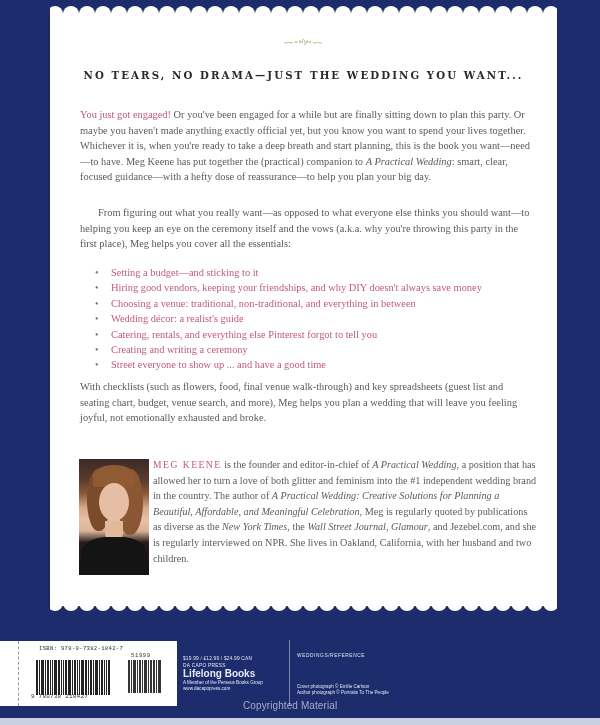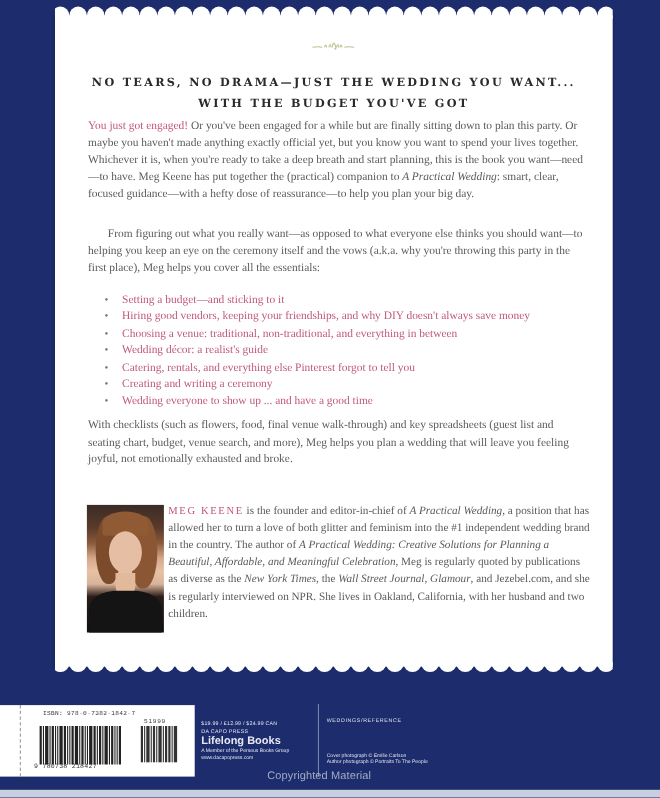--- a/index.html
+++ b/index.html
@@ -173,35 +173,34 @@
   </div>
 </div>
 
 <svg class="ornament" viewBox="0 0 40 12">
   <path d="M1 9 Q6 8 10 9 M30 9 Q34 8 39 9" stroke="#b5c48e" stroke-width="1" fill="none"></path>
   <path d="M12 9 q1 -4 2 0 M16 9 q1 -5 2 0 M19 9 q1 -7 3 -1 q1 4 -1 2 M23 9 q1 -5 2 0 M26 9 q1 -4 2 0" stroke="#b5c48e" stroke-width="1" fill="none"></path>
 </svg>
 
 <div class="headline">
   <div>NO TEARS, NO DRAMA—JUST THE WEDDING YOU WANT...</div>
-  <div>WITH THE BUDGET YOU'VE GOT</div>
 </div>
 
 <p class="body-text intro"><span class="lead">You just got engaged!</span><span> Or you've been engaged for a while but are finally sitting down to plan this party. Or maybe you haven't made anything exactly official yet, but you know you want to spend your lives together. Whichever it is, when you're ready to take a deep breath and start planning, this is the book you want—need—to have. Meg Keene has put together the (practical) companion to </span><em>A Practical Wedding</em><span>: smart, clear, focused guidance—with a hefty dose of reassurance—to help you plan your big day.</span></p>
 
 <p class="body-text para2">From figuring out what you really want—as opposed to what everyone else thinks you should want—to helping you keep an eye on the ceremony itself and the vows (a.k.a. why you're throwing this party in the first place), Meg helps you cover all the essentials:</p>
 
 <ul class="essentials">
   <li>Setting a budget—and sticking to it</li>
   <li>Hiring good vendors, keeping your friendships, and why DIY doesn't always save money</li>
   <li>Choosing a venue: traditional, non-traditional, and everything in between</li>
   <li>Wedding décor: a realist's guide</li>
   <li>Catering, rentals, and everything else Pinterest forgot to tell you</li>
   <li>Creating and writing a ceremony</li>
-  <li>Wedding everyone to show up ... and have a good time</li>
+  <li>Street everyone to show up ... and have a good time</li>
 </ul>
 
 <p class="body-text para3">With checklists (such as flowers, food, final venue walk-through) and key spreadsheets (guest list and seating chart, budget, venue search, and more), Meg helps you plan a wedding that will leave you feeling joyful, not emotionally exhausted and broke.</p>
 
 <div class="author-photo">
   <div class="hair-l"></div>
     <div class="hair-r"></div>
     <div class="top-hair"></div>
   <div class="neck"></div>
     <div class="face"></div>

